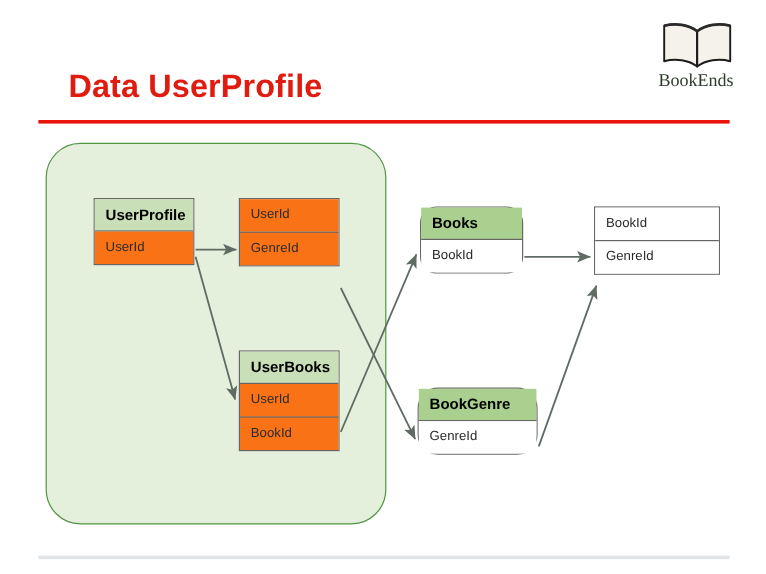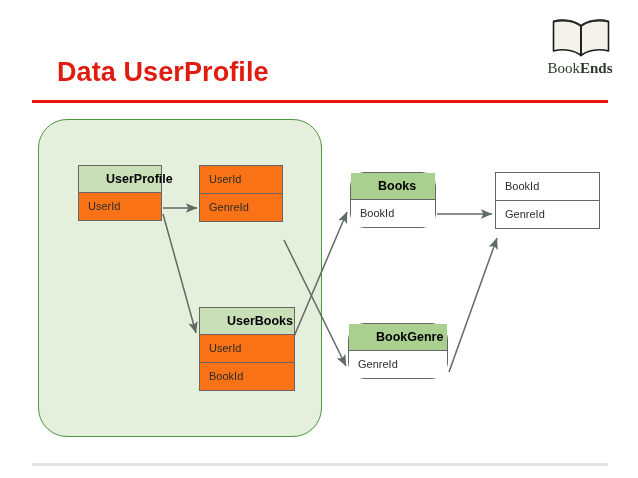--- a/index.html
+++ b/index.html
@@ -73,21 +73,21 @@
     left: 0;
     top: 42px;
     width: 100px;
     text-align: center;
     font-family: "Liberation Serif", serif;
     font-size: 15px;
     color: #2c3b27;
     white-space: nowrap;
   }
   #logo-text .lt-book { font-weight: normal; }
-  #logo-text .lt-ends { font-weight: bold; margin-top: 22px; }
+  #logo-text .lt-ends { font-weight: normal; margin-top: 22px; }
 
   
   #group-container {
     position: absolute;
     left: 38px;
     top: 119px;
     width: 284px;
     height: 318px;
     background: #e4efdc;
     border: 1.6px solid #4e9641;
@@ -111,21 +111,21 @@
     border: 1.1px solid #666666;
     background: #ffffff;
   }
   .entity .ent-head {
     box-sizing: border-box;
     border-bottom: 1.1px solid #666666;
     background: #a9d08e;
     color: #000000;
     font-size: 12.5px;
     font-weight: bold;
-    padding: 6px 9px 6px 27px;
+    padding: 6px 9px 6px 9px;
     line-height: 14px;
     white-space: nowrap;
   }
   .entity .ent-row {
     box-sizing: border-box;
     color: #2b2b2b;
     font-size: 11px;
     padding: 7px 9px 7px 9px;
     line-height: 13px;
     white-space: nowrap;
@@ -135,21 +135,21 @@
     border-top: 1.1px solid #666666;
   }
 
   
   .entity.inside .ent-head { background: #c9dfb8; }
   .entity.inside .ent-row  { background: #f97316; }
 
   
   #ent-userprofile  { left: 78px;  top: 165px; width: 84px;  }
   #ent-usergenre    { left: 199px; top: 165px; width: 84px;  }
-  #ent-userbooks    { left: 199px; top: 307px; width: 96px;  }
+  #ent-userbooks    { left: 199px; top: 292px; width: 84px;  }
   #ent-books        { left: 350px; top: 172px; width: 86px; border-radius: 14px;  }
   #ent-booksgenres  { left: 495px; top: 172px; width: 105px; }
   #ent-bookgenre    { left: 348px; top: 323px; width: 100px; border-radius: 17px; }
 </style>
 </head>
 <body>
 
 <div id="slide">
 
   <div id="page-title">Data UserProfile</div>

